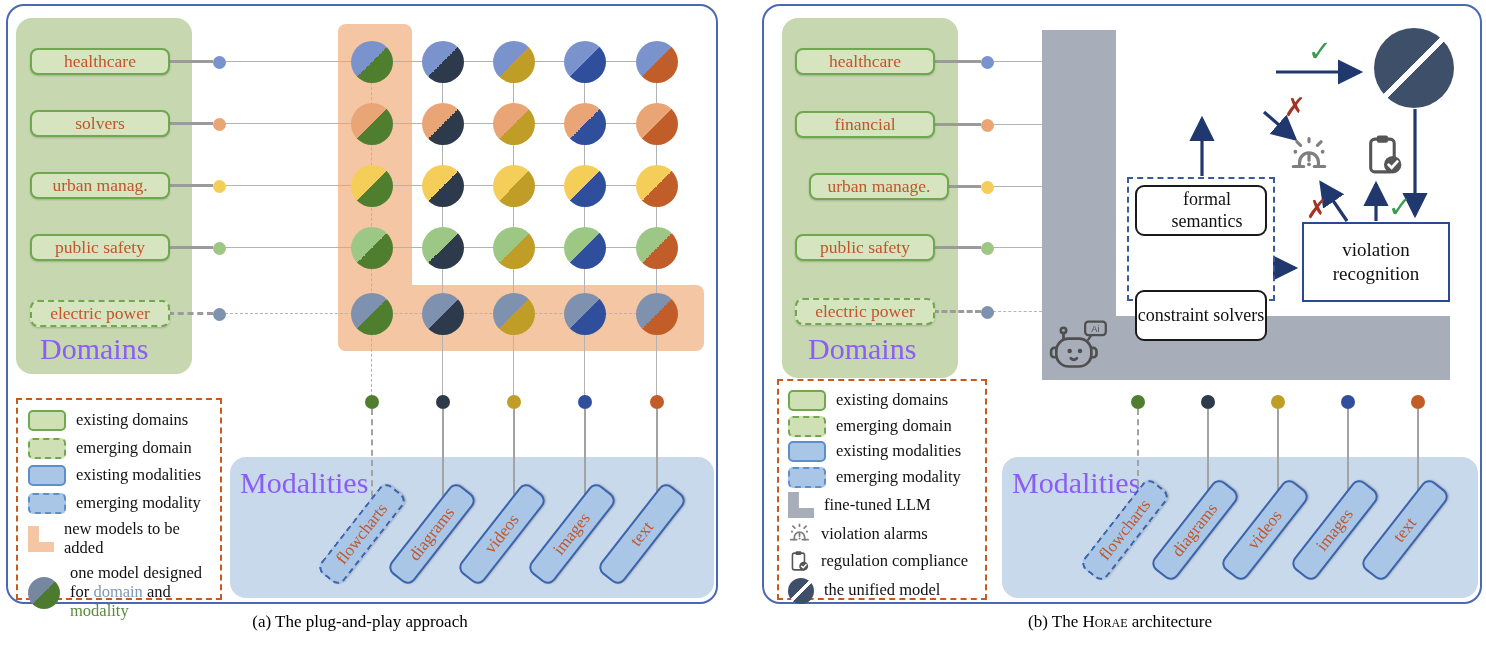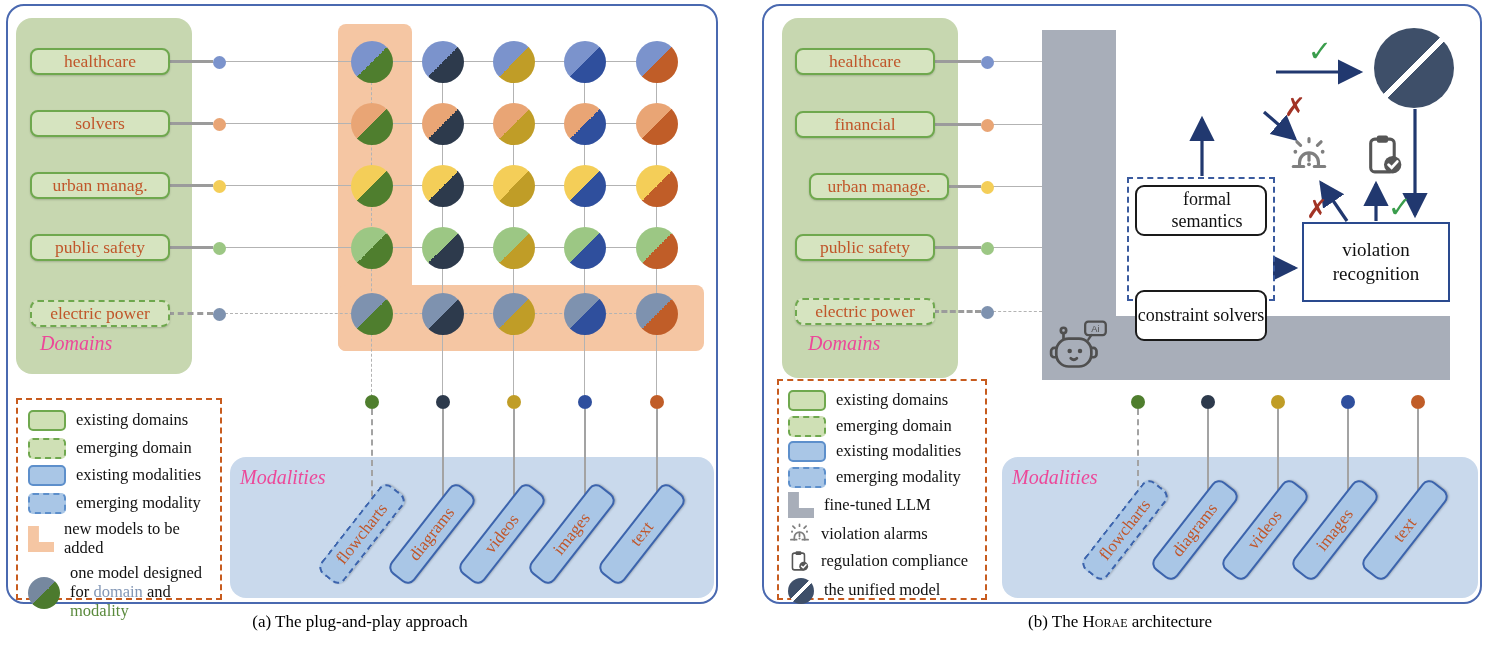--- a/index.html
+++ b/index.html
@@ -3,21 +3,21 @@
 <meta charset="utf-8">
 <style>
   html,body{margin:0;padding:0;background:#fff;}
   .fig{position:relative;width:1486px;height:652px;background:#fff;
        font-family:"Liberation Serif","DejaVu Serif",serif;color:#111;overflow:hidden;}
   .panel{position:absolute;top:4px;height:596px;border:2px solid #4a69b0;border-radius:18px;background:#fff;}
   #panelA{left:6px;width:708px;}
   #panelB{left:762px;width:716px;}
   .abs{position:absolute;}
   .green-panel{position:absolute;background:#c7d7b0;border-radius:16px;}
-  .big-title{position:absolute;font-size:20px;color:#ec4899;font-style:italic;}
+  .big-title{position:absolute;font-size:30px;color:#8b5cf6;}
   .domain-box{position:absolute;width:140px;height:27px;background:#d6e4c0;border:2px solid #6fa84e;
       border-radius:8px;display:flex;align-items:center;justify-content:center;
       font-size:17.5px;color:#c0562a;box-shadow:0 1px 2px rgba(0,0,0,.18);box-sizing:border-box;}
   .domain-box.dashed{border-style:dashed;}
   .hline{position:absolute;border-top:1.6px solid #b3b3b3;height:0;}
   .hline.dashfine{border-top-style:dashed;}
   .vline{position:absolute;border-left:1.6px solid #b3b3b3;width:0;}
   .vline.dashfine{border-left-style:dashed;}
   .conn{position:absolute;border-top:3.5px solid #9b9b9b;height:0;}
   .conn.dashbig{border-top-style:dashed;}

